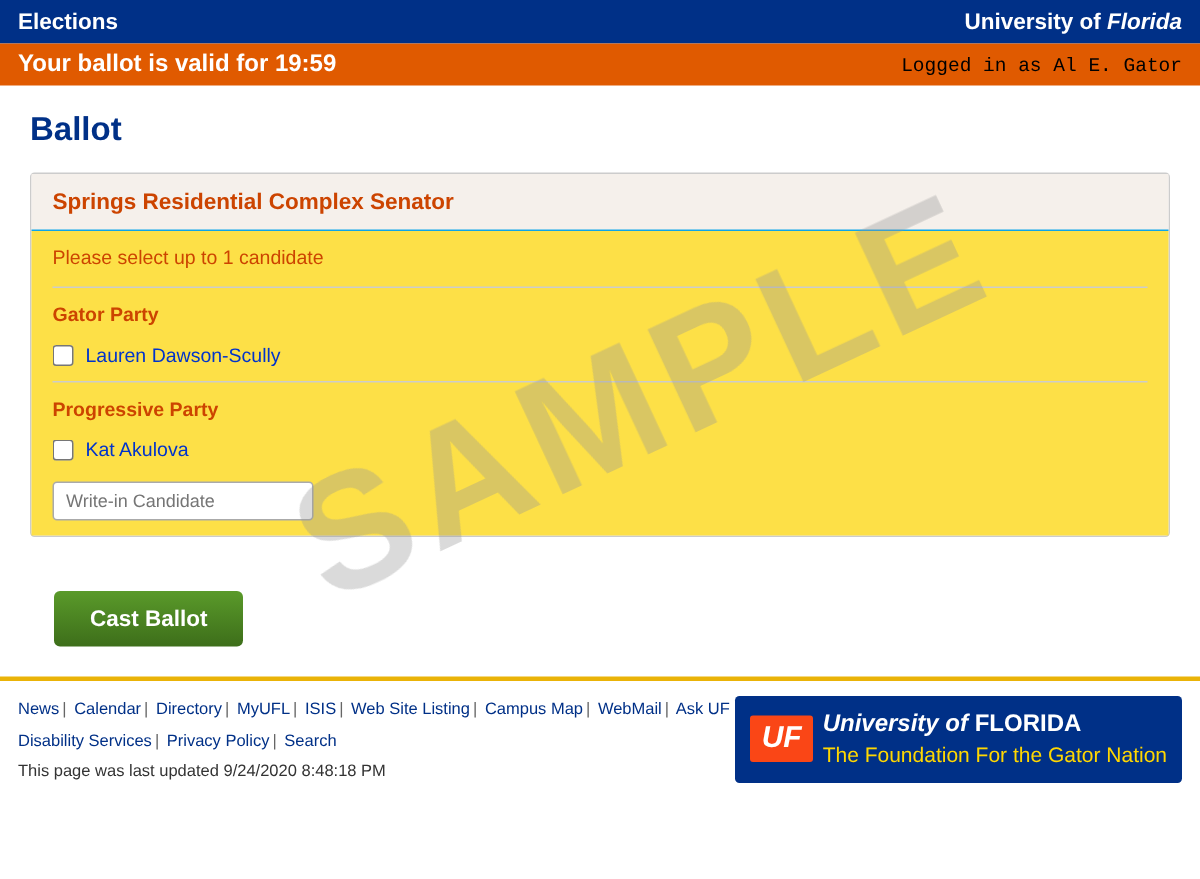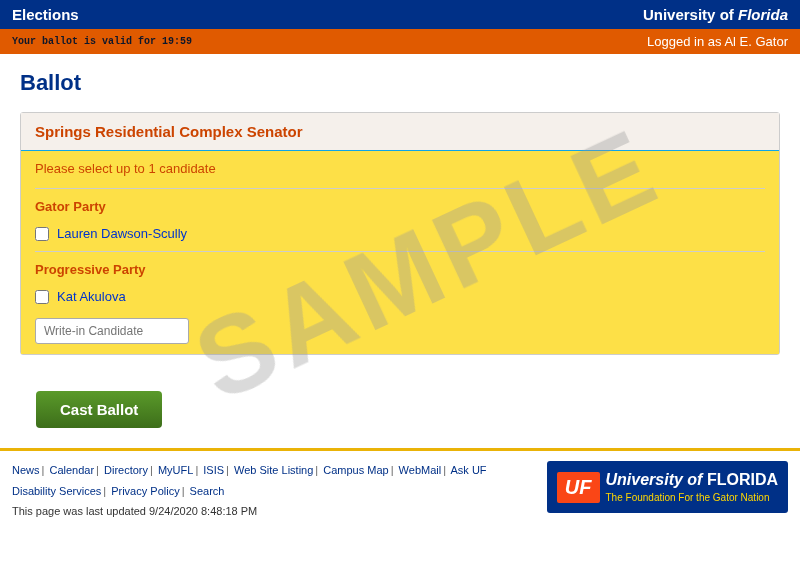--- a/index.html
+++ b/index.html
@@ -26,22 +26,22 @@
     .header-uf span { font-style: normal; font-weight: bold; }
 
     
     .ballot-bar {
       background: #e05a00;
       display: flex;
       justify-content: space-between;
       align-items: center;
       padding: 5px 12px;
     }
-    .ballot-bar-left { color: #0f172a; font-size: 10px; font-weight: bold; font-family: Liberation Mono, monospace; }
-    .ballot-bar-right { color: #ffffff; font-size: 13px; }
+    .ballot-bar-left { color: #ffffff; font-size: 16px; font-weight: bold; }
+    .ballot-bar-right { color: #000000; font-size: 13px; font-family: Liberation Mono, monospace; }
 
     
     .main-content {
       padding: 16px 20px;
     }
     .page-title {
       color: #003087;
       font-size: 22px;
       font-weight: bold;
       margin-bottom: 16px;
@@ -105,21 +105,21 @@
       font-size: 13px;
     }
 
     
     .write-in-input {
       border: 1px solid #aaa;
       border-radius: 3px;
       padding: 5px 8px;
       font-size: 12px;
       color: #999;
-      width: 154px;
+      width: 174px;
       margin-top: 4px;
       background: #fff;
     }
 
     
     .cast-ballot-btn {
       display: block;
       margin: 20px 36px;
       background: linear-gradient(to bottom, #5a9a2a, #3d6e1a);
       color: #fff;
@@ -178,21 +178,21 @@
       font-size: 20px;
       font-weight: bold;
       padding: 4px 8px;
       border-radius: 2px;
       margin-right: 6px;
       font-style: italic;
     }
     .uf-logo-text { color: #fff; font-size: 11px; line-height: 1.4; }
     .uf-logo-text .uf-name { font-size: 16px; font-weight: bold; font-style: italic; }
     .uf-logo-text .uf-name b { font-style: normal; }
-    .uf-logo-text .uf-tagline { font-size: 10px; color: #ffd700; }
+    .uf-logo-text .uf-tagline { font-size: 14px; color: #ffd700; }
 
     .divider-pipe { color: #666; margin: 0 2px; }
   </style>
 </head>
 <body>
 
 <div class="top-header">
   <span class="header-title">Elections</span>
   <span class="header-uf">
     <span>University</span>

